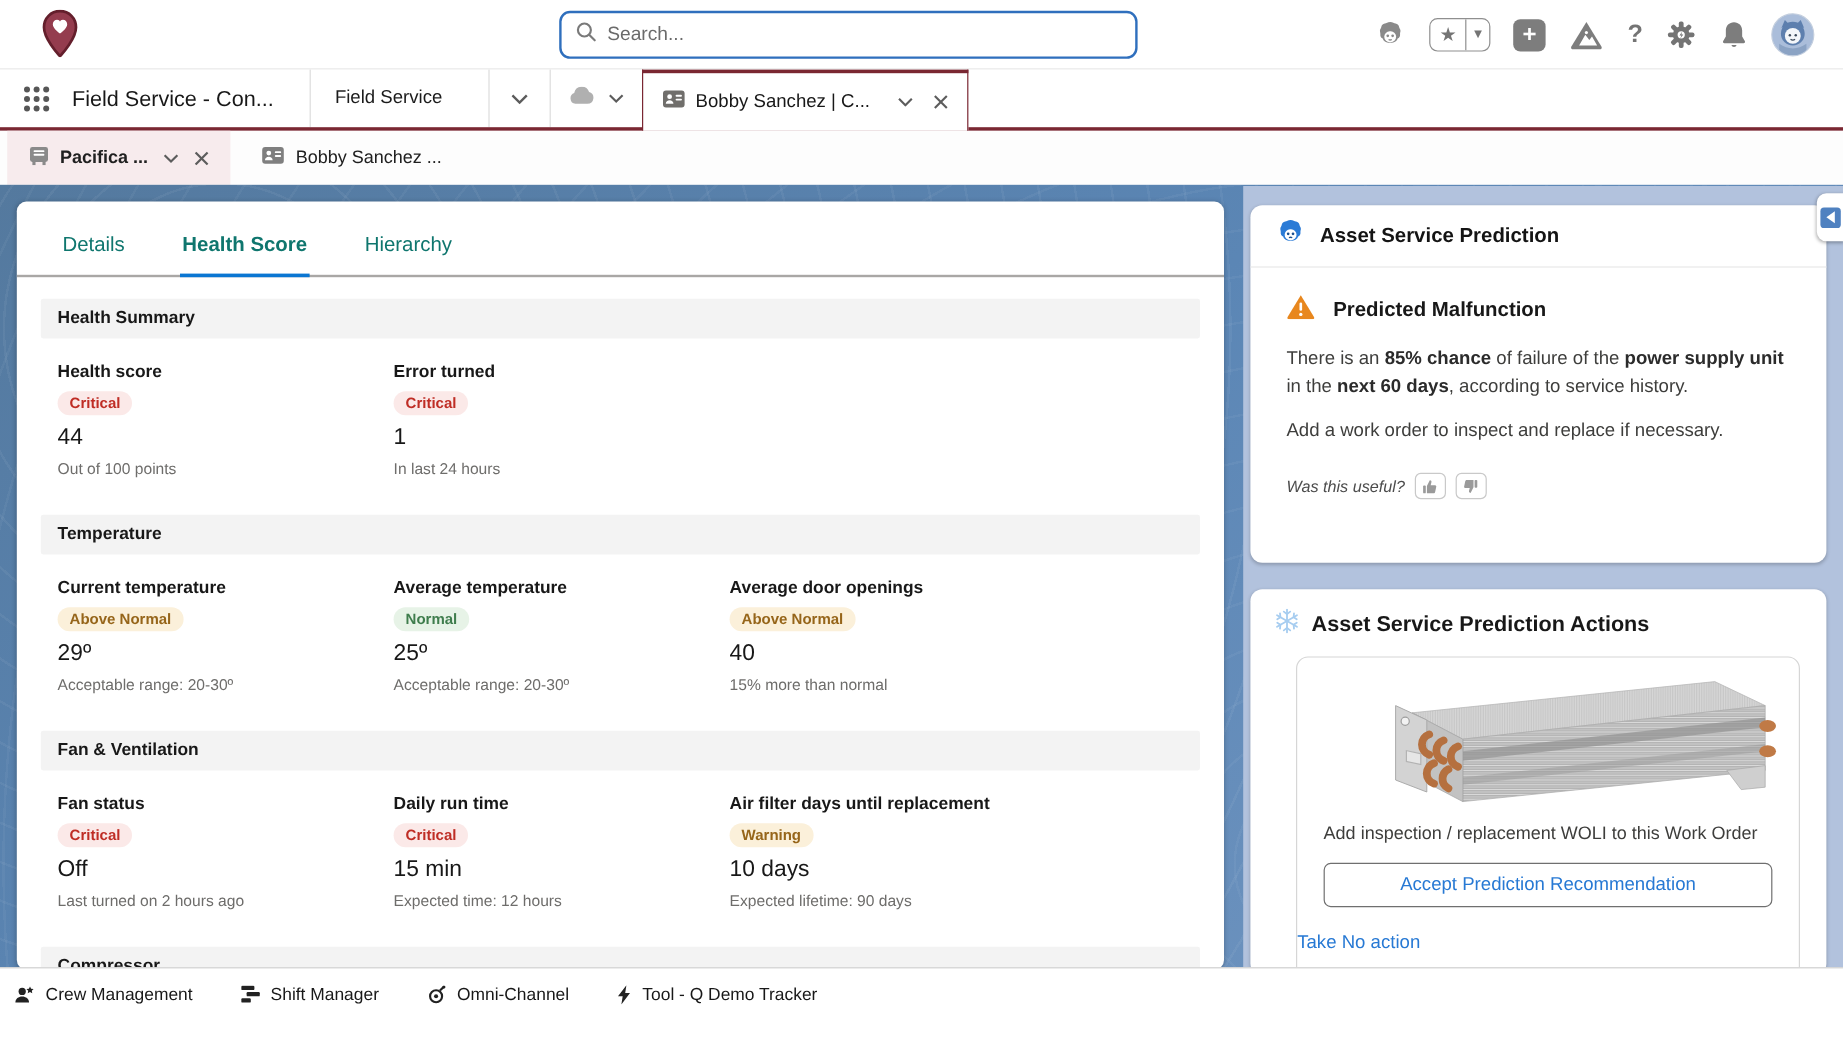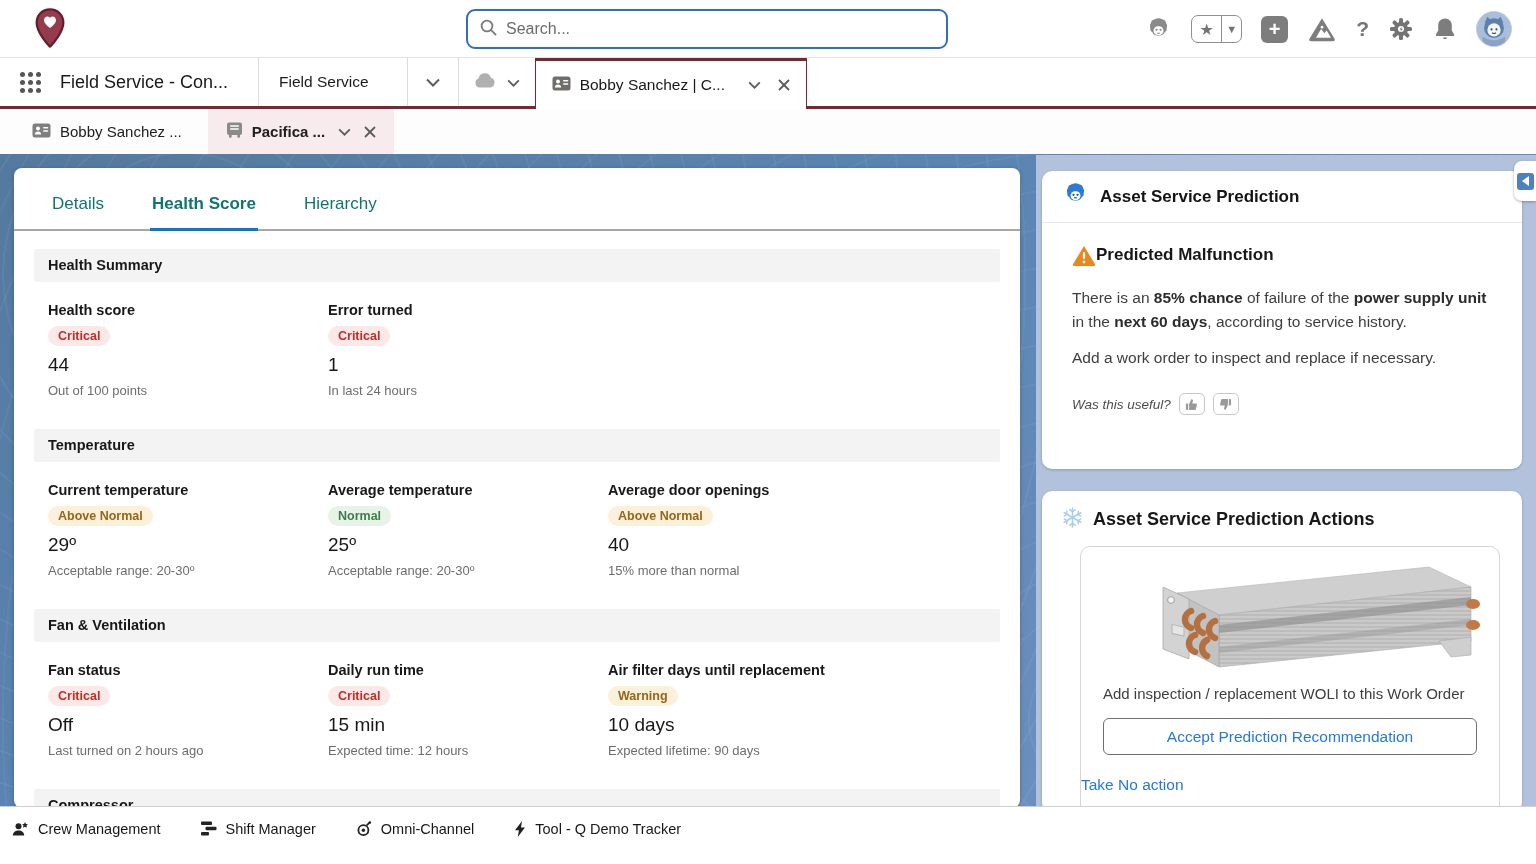--- a/index.html
+++ b/index.html
@@ -71,21 +71,21 @@
   .rightpanel { position:absolute; left:1036px; top:1px; width:500px; height:666px; background:#b2c2dd; }
   .collapse-btn { position:absolute; right:0; top:6px; width:22px; height:40px; background:#fff; border-radius:8px 0 0 8px; box-shadow:0 1px 3px rgba(0,0,0,.3); display:flex; align-items:center; justify-content:flex-end; cursor:pointer; z-index:5; }
   .collapse-btn .sq { width:17px; height:17px; background:#4f81c0; border-radius:3px; margin-right:2px; display:flex; align-items:center; justify-content:center; }
   .collapse-btn .tri { width:0; height:0; border-top:5px solid transparent; border-bottom:5px solid transparent; border-right:7px solid #fff; margin-right:1px; }
 
   .rcard { position:absolute; left:6px; width:480px; background:#fff; border-radius:10px; box-shadow:0 1px 3px rgba(0,0,0,.2); }
   .rcard1 { top:16px; height:298px; }
   .rcard2 { top:336px; height:322px; overflow:hidden; }
   .rcard-head { display:flex; align-items:center; gap:11px; height:52px; padding-left:20px; border-bottom:1px solid #e8e8e8; }
   .rcard-title { font-size:17px; font-weight:bold; color:#141414; }
-  .alert-row { display:flex; align-items:flex-start; margin:22px 0 0 30px; }
+  .alert-row { display:flex; align-items:center; gap:15px; margin:22px 0 0 30px; }
   .alert-title { font-size:17px; font-weight:bold; }
   .pred-body { margin:16px 30px 0 30px; font-size:15.5px; line-height:1.55; color:#3e3e3c; }
   .pred-body .b { font-weight:bold; color:#2b2b2b; }
   .pred-secondary { margin:15px 30px 0 30px; font-size:15.5px; color:#3e3e3c; }
   .feedback-row { display:flex; align-items:center; margin:26px 0 0 30px; }
   .feedback-label { font-style:italic; font-size:13.5px; color:#4c4c4c; }
   .thumb-btn { width:26px; height:22px; border:1px solid #c9c9c9; border-radius:5px; display:flex; align-items:center; justify-content:center; margin-left:8px; cursor:pointer; background:#fff; }
 
   .rcard2 .rcard-head2 { display:flex; align-items:center; gap:10px; padding:16px 0 0 20px; }
   .rcard2 .rcard-title2 { font-size:18px; font-weight:bold; }
@@ -236,54 +236,54 @@
     <span style="margin-left:8px;display:flex;">
       <svg width="12" height="12" viewBox="0 0 12 12">
           <line x1="1" y1="1" x2="11" y2="11" stroke="#5c5c5c" stroke-width="1.8"></line>
           <line x1="11" y1="1" x2="1" y2="11" stroke="#5c5c5c" stroke-width="1.8"></line>
         </svg>
     </span>
   </div>
 </div>
 
 <div class="subtabs">
+  <div class="subtab active">
+    <span>
+      <svg width="17" height="16" viewBox="0 0 17 16">
+          <rect x="1" y="0.5" width="15" height="12.5" rx="2" fill="#8a8a8a"></rect>
+          <rect x="4" y="3.2" width="9" height="1.5" rx="0.7" fill="#fff"></rect>
+          <rect x="4" y="6.2" width="9" height="1.5" rx="0.7" fill="#fff"></rect>
+          <rect x="3" y="13" width="2.6" height="2.6" fill="#8a8a8a"></rect>
+          <rect x="11.4" y="13" width="2.6" height="2.6" fill="#8a8a8a"></rect>
+        </svg>
+    </span>
+    <span>Pacifica ...</span>
+    <span class="tchev">
+      <svg width="13" height="8" viewBox="0 0 14 9">
+          <polyline points="1,1.5 7,7.5 13,1.5" fill="none" stroke="#5c5c5c" stroke-width="2"></polyline>
+        </svg>
+    </span>
+    <span class="tclose">
+      <svg width="12" height="12" viewBox="0 0 12 12">
+          <line x1="1" y1="1" x2="11" y2="11" stroke="#5c5c5c" stroke-width="1.8"></line>
+          <line x1="11" y1="1" x2="1" y2="11" stroke="#5c5c5c" stroke-width="1.8"></line>
+        </svg>
+    </span>
+  </div>
   <div class="subtab">
     <span>
       <svg width="19" height="15" viewBox="0 0 19 15">
           <rect x="0.5" y="0.5" width="18" height="14" rx="2.5" fill="#7f7f7f"></rect>
           <circle cx="6" cy="5.6" r="2" fill="#fff"></circle>
           <path d="M2.8 11.5c0-1.8 1.5-2.9 3.2-2.9s3.2 1.1 3.2 2.9z" fill="#fff"></path>
           <rect x="11" y="4" width="5.3" height="1.6" rx="0.8" fill="#fff"></rect>
           <rect x="11" y="7.2" width="5.3" height="1.6" rx="0.8" fill="#fff"></rect>
         </svg>
     </span>
     <span>Bobby Sanchez ...</span>
-  </div>
-  <div class="subtab active">
-    <span>
-      <svg width="17" height="16" viewBox="0 0 17 16">
-          <rect x="1" y="0.5" width="15" height="12.5" rx="2" fill="#8a8a8a"></rect>
-          <rect x="4" y="3.2" width="9" height="1.5" rx="0.7" fill="#fff"></rect>
-          <rect x="4" y="6.2" width="9" height="1.5" rx="0.7" fill="#fff"></rect>
-          <rect x="3" y="13" width="2.6" height="2.6" fill="#8a8a8a"></rect>
-          <rect x="11.4" y="13" width="2.6" height="2.6" fill="#8a8a8a"></rect>
-        </svg>
-    </span>
-    <span>Pacifica ...</span>
-    <span class="tchev">
-      <svg width="13" height="8" viewBox="0 0 14 9">
-          <polyline points="1,1.5 7,7.5 13,1.5" fill="none" stroke="#5c5c5c" stroke-width="2"></polyline>
-        </svg>
-    </span>
-    <span class="tclose">
-      <svg width="12" height="12" viewBox="0 0 12 12">
-          <line x1="1" y1="1" x2="11" y2="11" stroke="#5c5c5c" stroke-width="1.8"></line>
-          <line x1="11" y1="1" x2="1" y2="11" stroke="#5c5c5c" stroke-width="1.8"></line>
-        </svg>
-    </span>
   </div>
 </div>
 
 <div class="content">
   <div class="bottom-strip"></div>
 
   <div class="maincard">
     <div class="mtabs">
       <div class="mtab">Details</div>
       <div class="mtab active">Health Score</div>

